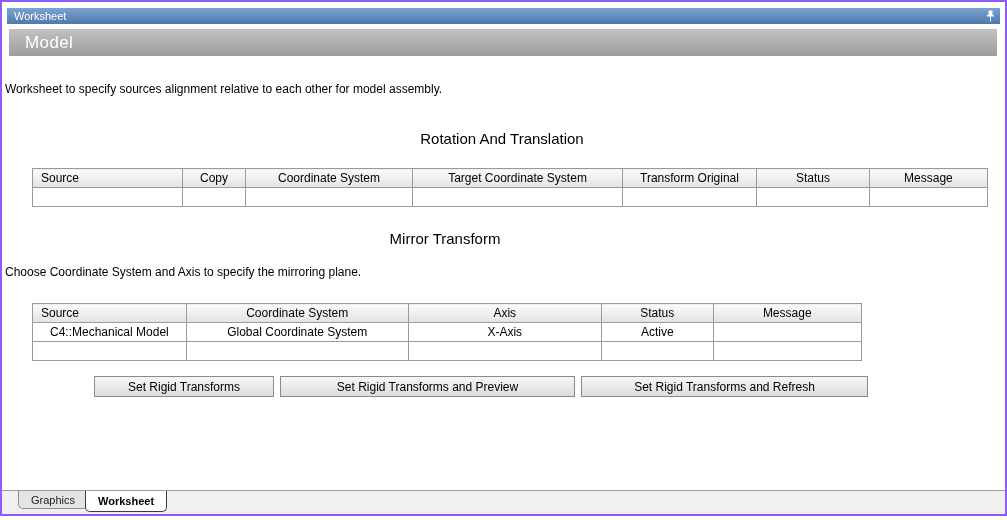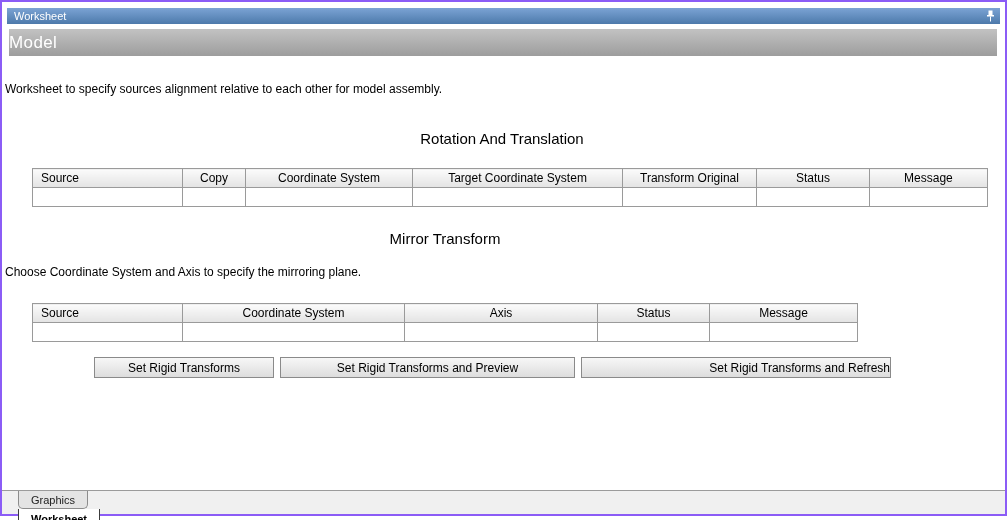--- a/index.html
+++ b/index.html
@@ -32,21 +32,21 @@
   }
   .titlebar .title { flex: 1; line-height: 16px; }
   .pin { display: flex; align-items: center; cursor: pointer; }
   .model-header {
     margin: 5px 8px 0 7px;
     height: 27px;
     background: linear-gradient(var(--header-top, #c2c2c2), var(--header-bottom, #9d9d9d));
     color: #ffffff;
     font-size: 17px;
     line-height: 27px;
-    padding-left: 0;
+    padding-left: 16px;
     letter-spacing: 0.4px;
   }
   .intro { margin: 26px 3px 0 3px; font-size: 12px; }
   .section-title { font-weight: normal; font-size: 15px; text-align: center; }
   .section-title.rt { width: 940px; margin: 34px 0 0 30px; }
   .section-title.mt { width: 826px; margin: 23px 0 0 30px; }
   .desc { font-size: 12px; margin: 21px 3px 0 3px; }
   .desc.d2 { margin-top: 18px; }
   table.ws-table {
     border-collapse: collapse;
@@ -76,31 +76,30 @@
     font-size: 12px;
     font-family: inherit;
     color: #000;
     background: linear-gradient(#f7f7f7, #dddddd);
     border: 1px solid #8a8a8a;
     padding: 0;
     cursor: pointer;
   }
   .btn.b1 { width: 180px; }
   .btn.b2 { width: 295px; }
-  .btn.b3 { width: 310px; text-align: right; }
+  .btn.b3 { width: 287px; }
   .tabstrip {
     position: absolute;
     left: 0; right: 0; bottom: 0;
     height: 24px;
     background: var(--strip-bg, #f0f0f0);
     border-top: 1px solid #9b9b9b;
     display: flex;
     align-items: flex-start;
     padding-left: 16px;
-    flex-direction: column;
   }
   .tab {
     position: relative;
     font-size: 11px;
     line-height: 18px;
     height: 18px;
     padding: 0 12px;
     background: #e4e4e4;
     border: 1px solid #8c8c8c;
     border-top: none;
@@ -194,20 +193,27 @@
         <tr>
           <th>Source</th>
           <th>Coordinate System</th>
           <th>Axis</th>
           <th>Status</th>
           <th>Message</th>
         </tr>
       </thead>
       <tbody>
         <tr>
+          <td>C4::Mechanical Model</td>
+          <td>Global Coordinate System</td>
+          <td>X-Axis</td>
+          <td>Active</td>
+          <td></td>
+        </tr>
+        <tr>
           <td></td>
           <td></td>
           <td></td>
           <td></td>
           <td></td>
         </tr>
       </tbody>
     </table>
 
   <div class="button-row">

